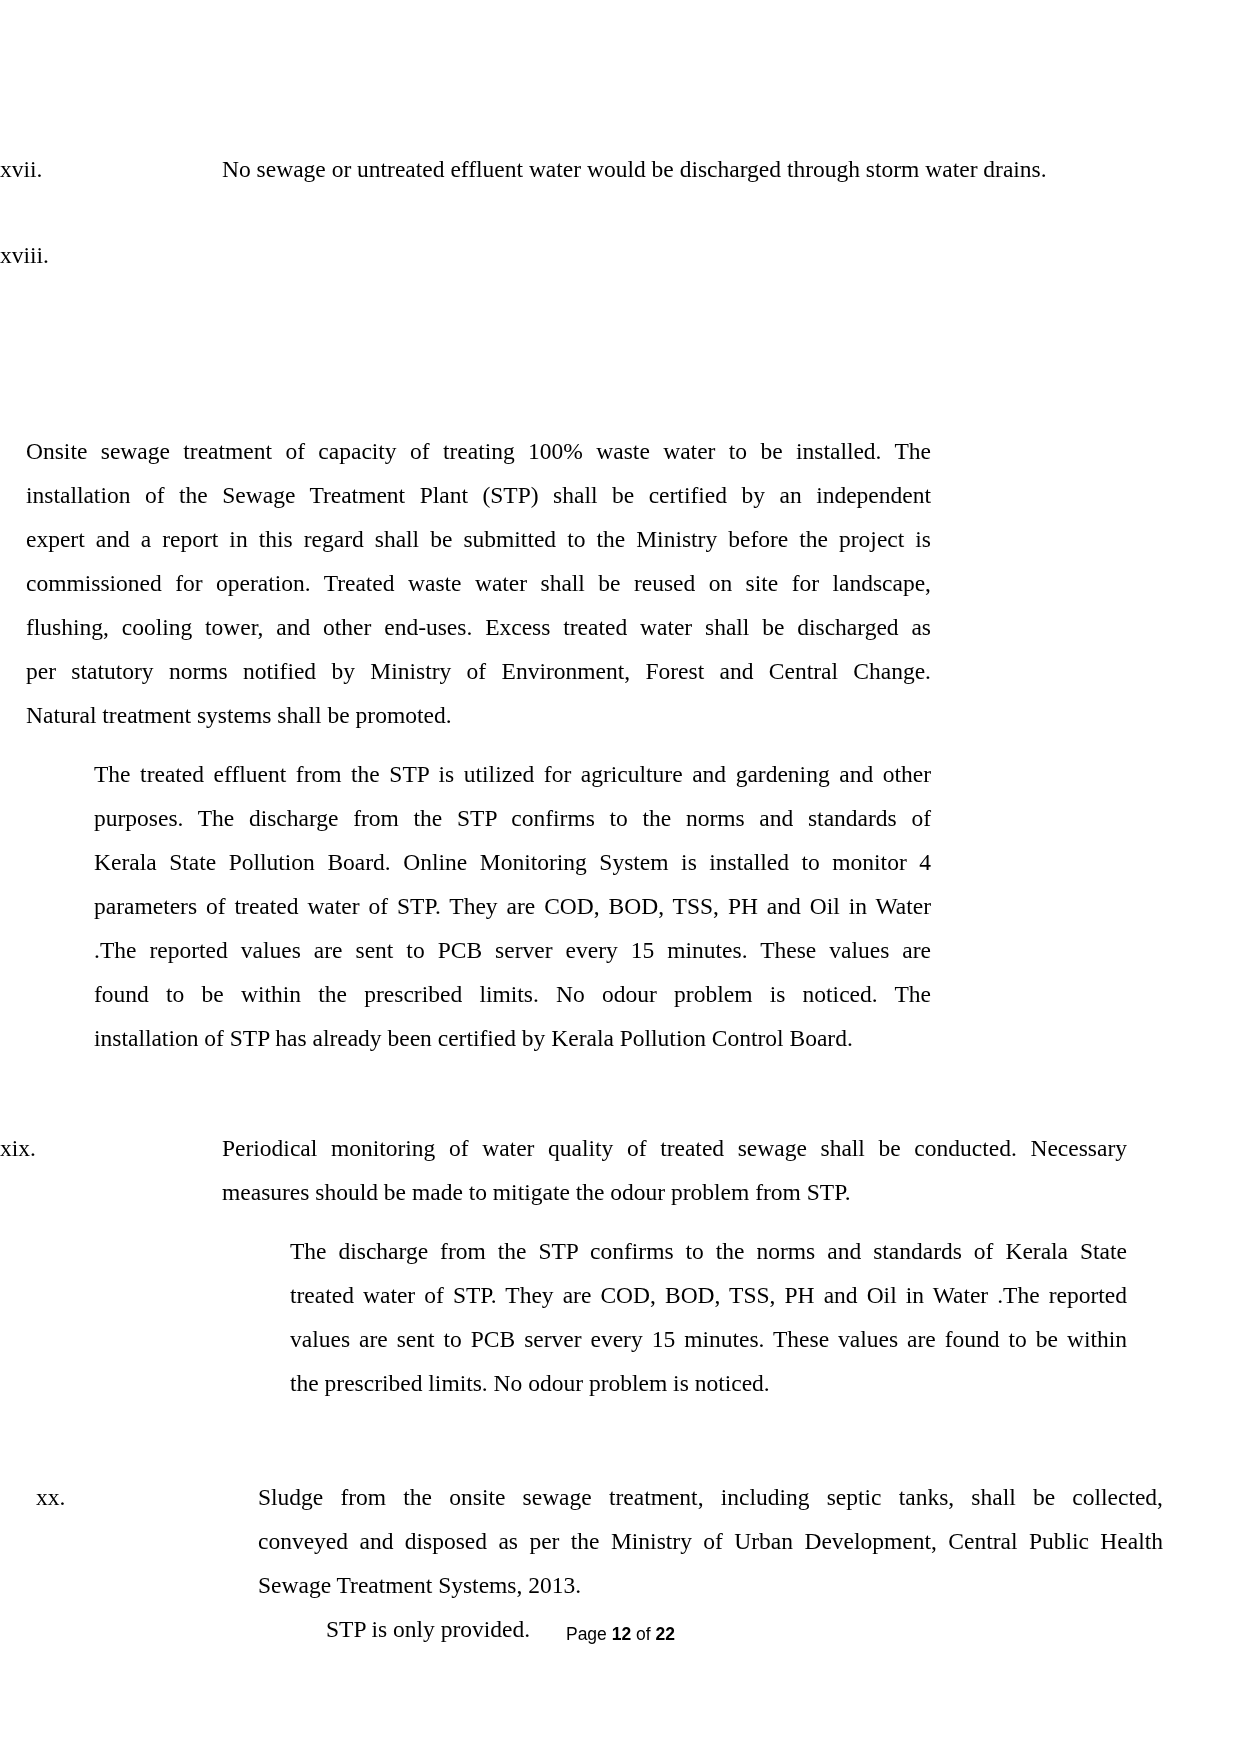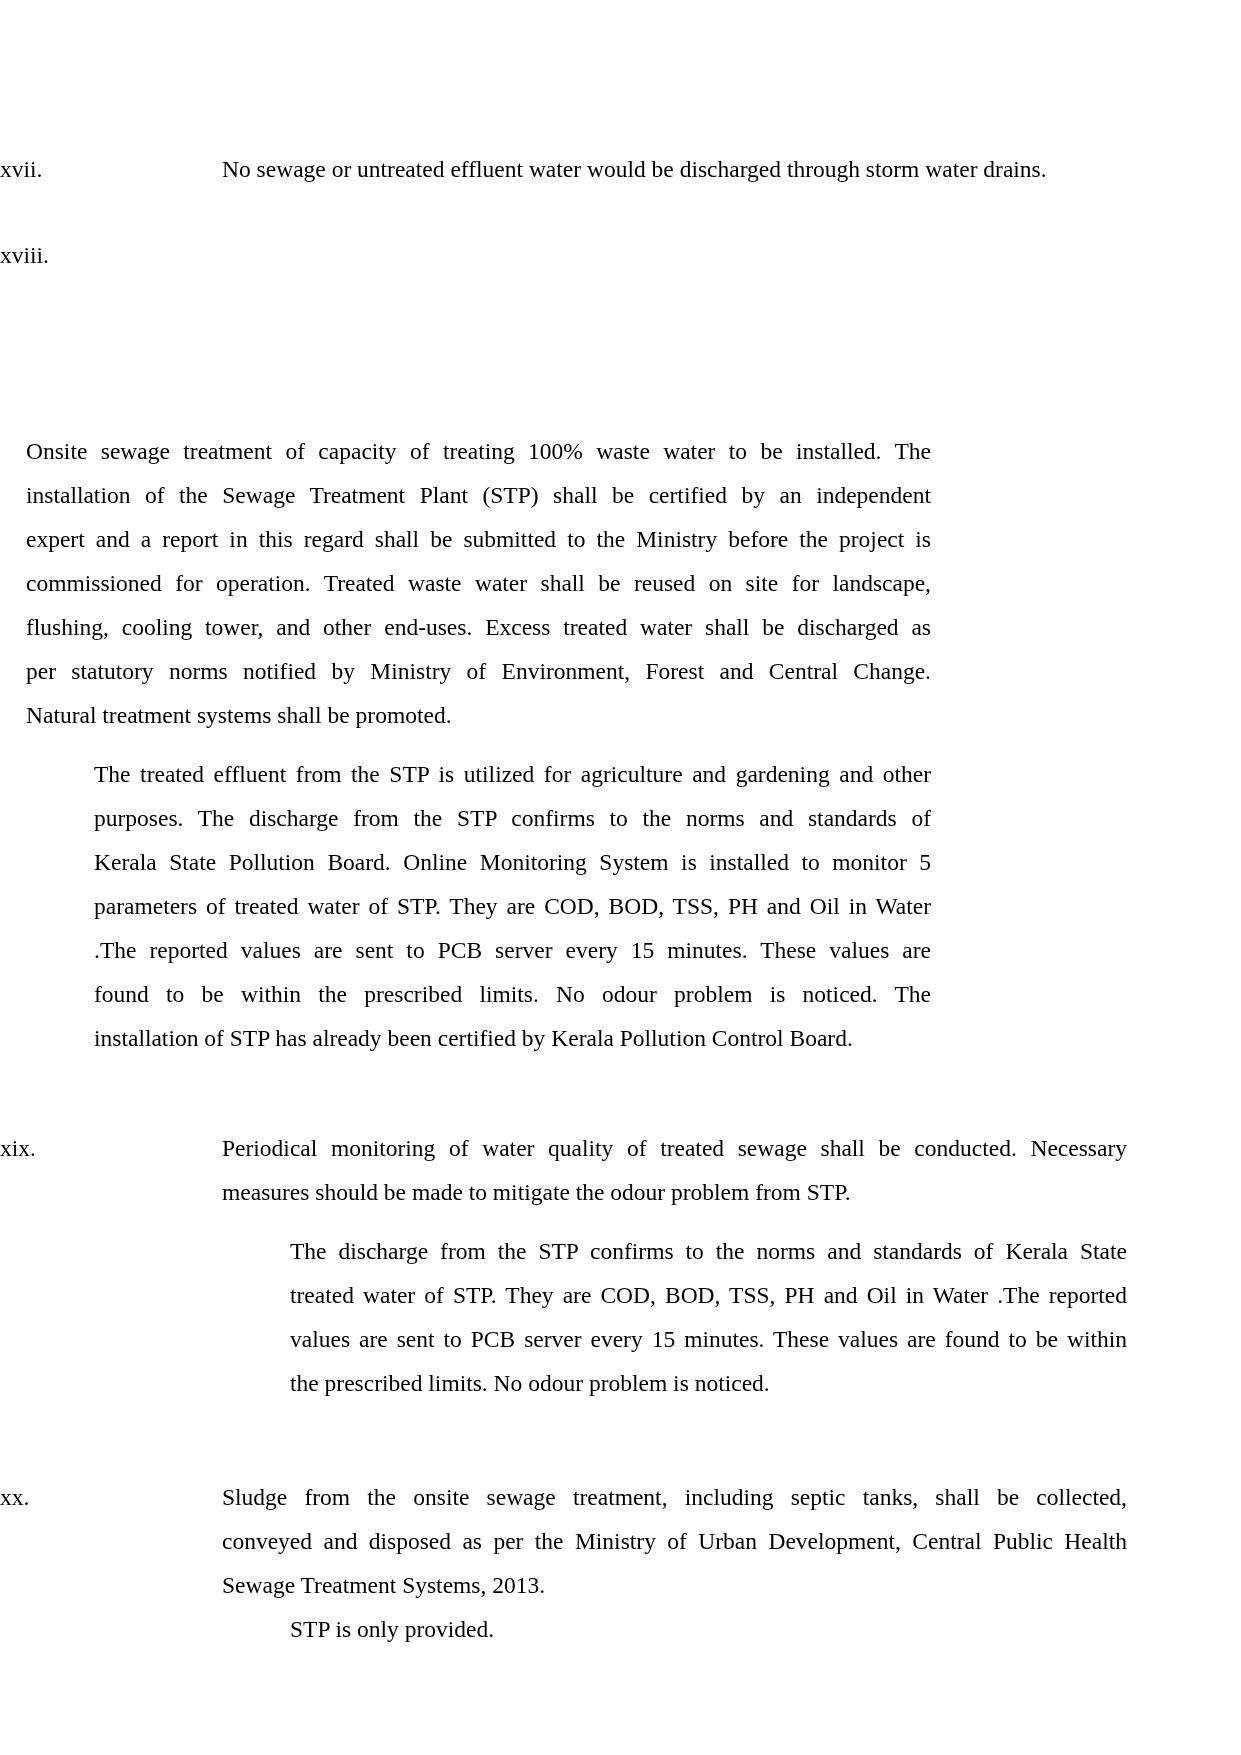--- a/index.html
+++ b/index.html
@@ -42,21 +42,21 @@
     white-space: nowrap;
   }
   .line.j {
     text-align: justify;
     text-align-last: justify;
   }
   
   .item-xvii  { margin-top: 0; }
   .item-xviii { margin-top: 42px; flex-direction: column; }
   .item-xix   { margin-top: 66px; }
-  .item-xx    { margin-top: 70px; }
+  .item-xx    { margin-top: 70px; padding-left: 36px; }
   .resp-xvii  { margin-top: 0; }
   .resp-xviii { margin-top: 15px; }
   .resp-xix   { margin-top: 15px; }
   .resp-xx    { margin-top: 0; }
 
   .footer {
     position: absolute;
     top: 1622px;
     left: 0;
     width: 1241px;
@@ -89,21 +89,21 @@
             <div class="line j">installation of the Sewage Treatment Plant (STP) shall be certified by an independent</div>
             <div class="line j">expert and a report in this regard shall be submitted to the Ministry before the project is</div>
             <div class="line j">commissioned for operation. Treated waste water shall be reused on site for landscape,</div>
             <div class="line j">flushing, cooling tower, and other end-uses. Excess treated water shall be discharged as</div>
             <div class="line j">per statutory norms notified by Ministry of Environment, Forest and Central Change.</div>
             <div class="line">Natural treatment systems shall be promoted.</div>
           </div>
           <div class="resp resp-xviii">
             <div class="line j">The treated effluent from the STP is utilized for agriculture and gardening and other</div>
             <div class="line j">purposes. The discharge from the STP confirms to the norms and standards of</div>
-            <div class="line j">Kerala State Pollution Board. Online Monitoring System is installed to monitor 5</div>
+            <div class="line j">Kerala State Pollution Board. Online Monitoring System is installed to monitor 4</div>
             <div class="line j">parameters of treated water of STP. They are COD, BOD, TSS, PH and Oil in Water</div>
             <div class="line j">.The reported values are sent to PCB server every 15 minutes. These values are</div>
             <div class="line j">found to be within the prescribed limits. No odour problem is noticed. The</div>
             <div class="line">installation of STP has already been certified by Kerala Pollution Control Board.</div>
           </div>
         </div>
       </div>
       <div class="item item-xix">
         <div class="num">xix.</div>
         <div class="body">
@@ -126,13 +126,14 @@
             <div class="line j">Sludge from the onsite sewage treatment, including septic tanks, shall be collected,</div>
             <div class="line j">conveyed and disposed as per the Ministry of Urban Development, Central Public Health</div>
             <div class="line">Sewage Treatment Systems, 2013.</div>
           </div>
           <div class="resp resp-xx">
             <div class="line">STP is only provided.</div>
           </div>
         </div>
       </div>
     </div>
+  <div class="footer"><span>Page</span> <b>12</b> <span>of</span> <b>22</b></div>
 </div>
 
 </body></html>

